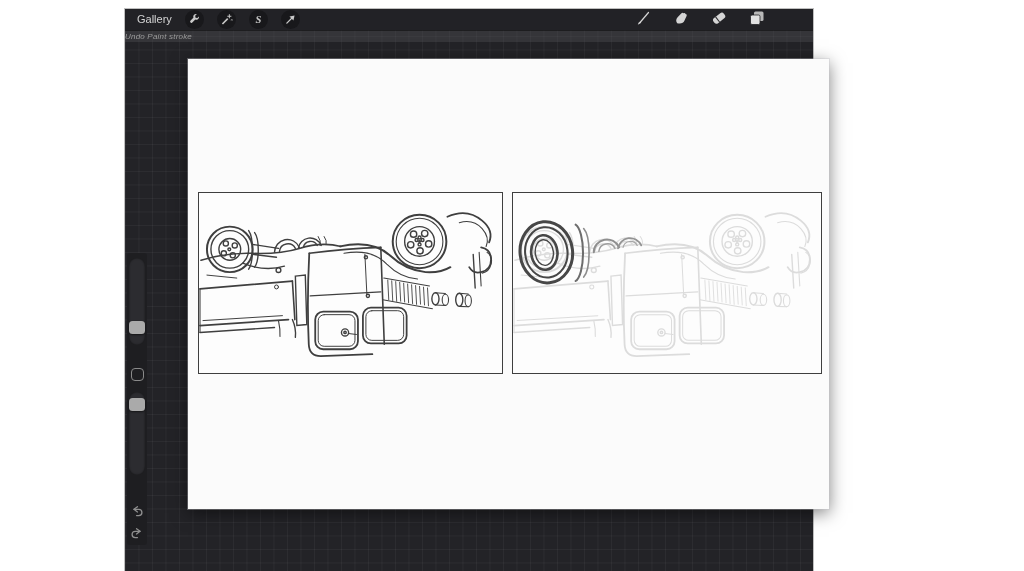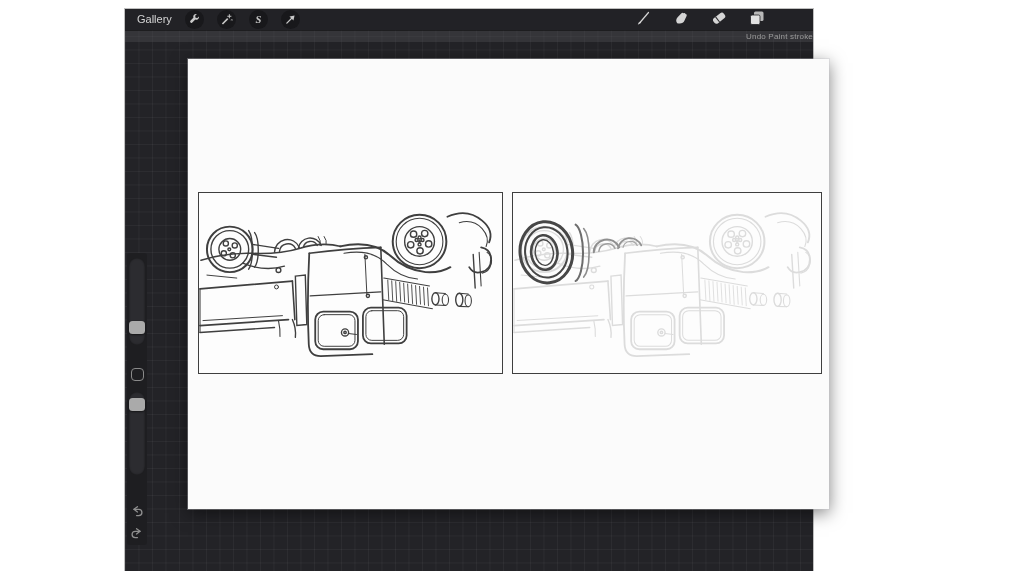--- a/index.html
+++ b/index.html
@@ -28,21 +28,21 @@
   .sel-glyph { color:#c9c9c9; font-size:10.5px; font-style:italic;
                font-family:"Liberation Serif", serif; font-weight:bold; }
   .tb-right { display:flex; align-items:center; gap:22px; padding-right:5px; }
   .tb-right .flat { background:none; border:none; display:flex; align-items:center; justify-content:center; }
   .color-swatch { width:21px; height:21px; border-radius:50%; background:#0b0b10;
                   border:1.5px solid #46464b; }
 
   
   .toast { position:absolute; top:21px; left:0; right:0; height:12px;
            background:rgba(80,80,86,0.40); display:flex; align-items:center;
-           justify-content:flex-end; z-index:5; }
+           justify-content:flex-start; z-index:5;font-style:italic; }
   .toast span { font-size:8px; color:#9c9c9c; letter-spacing:0.2px; }
 
   
   .canvas { position:absolute; left:63px; top:50px; width:641px; height:450px;
             background:#fbfbfb;
             box-shadow:0 0 0 1px rgba(195,195,200,0.35), 0 4px 16px rgba(0,0,0,0.5); }
   .panel { position:absolute; top:133px; height:182px; background:#fdfdfd;
            border:1.5px solid #3f3f3f; }
   .panel-left  { left:10px;  width:305px; }
   .panel-right { left:324px; width:310px; }

